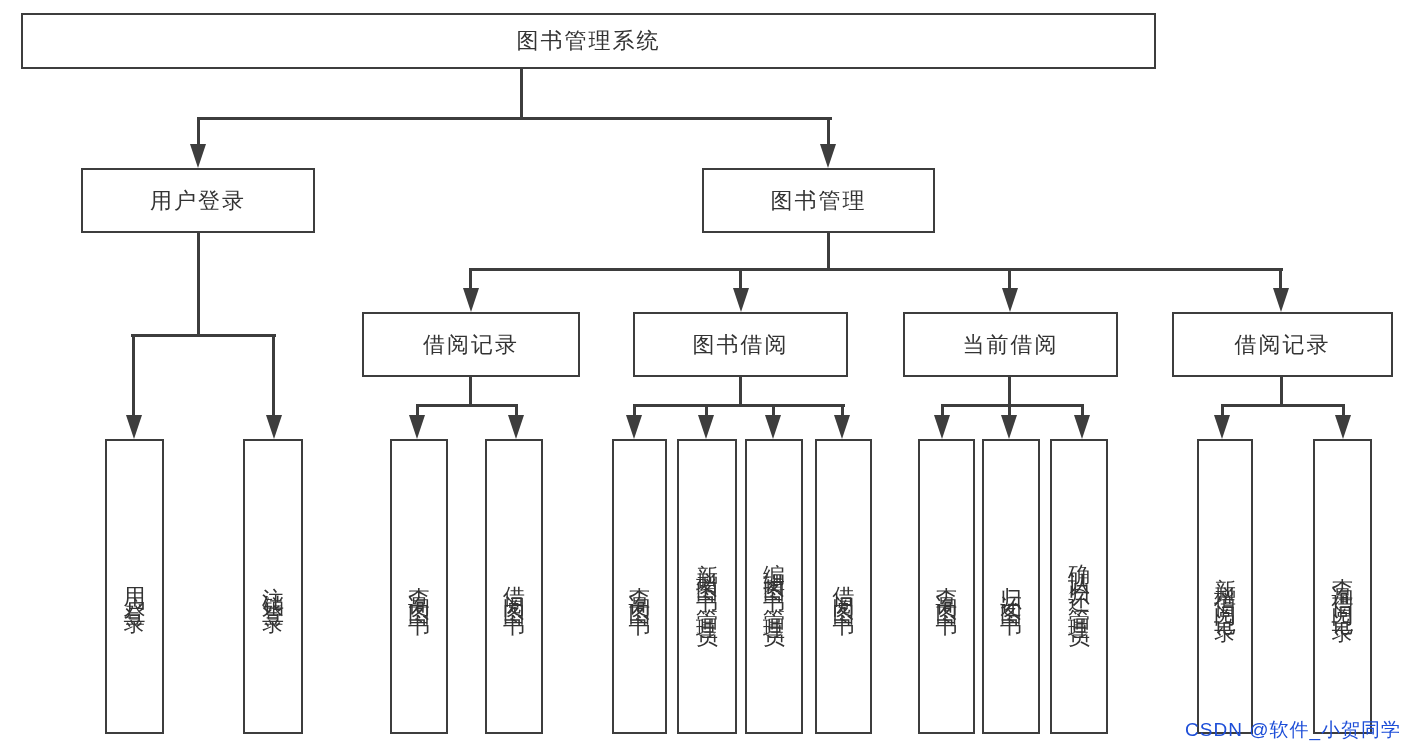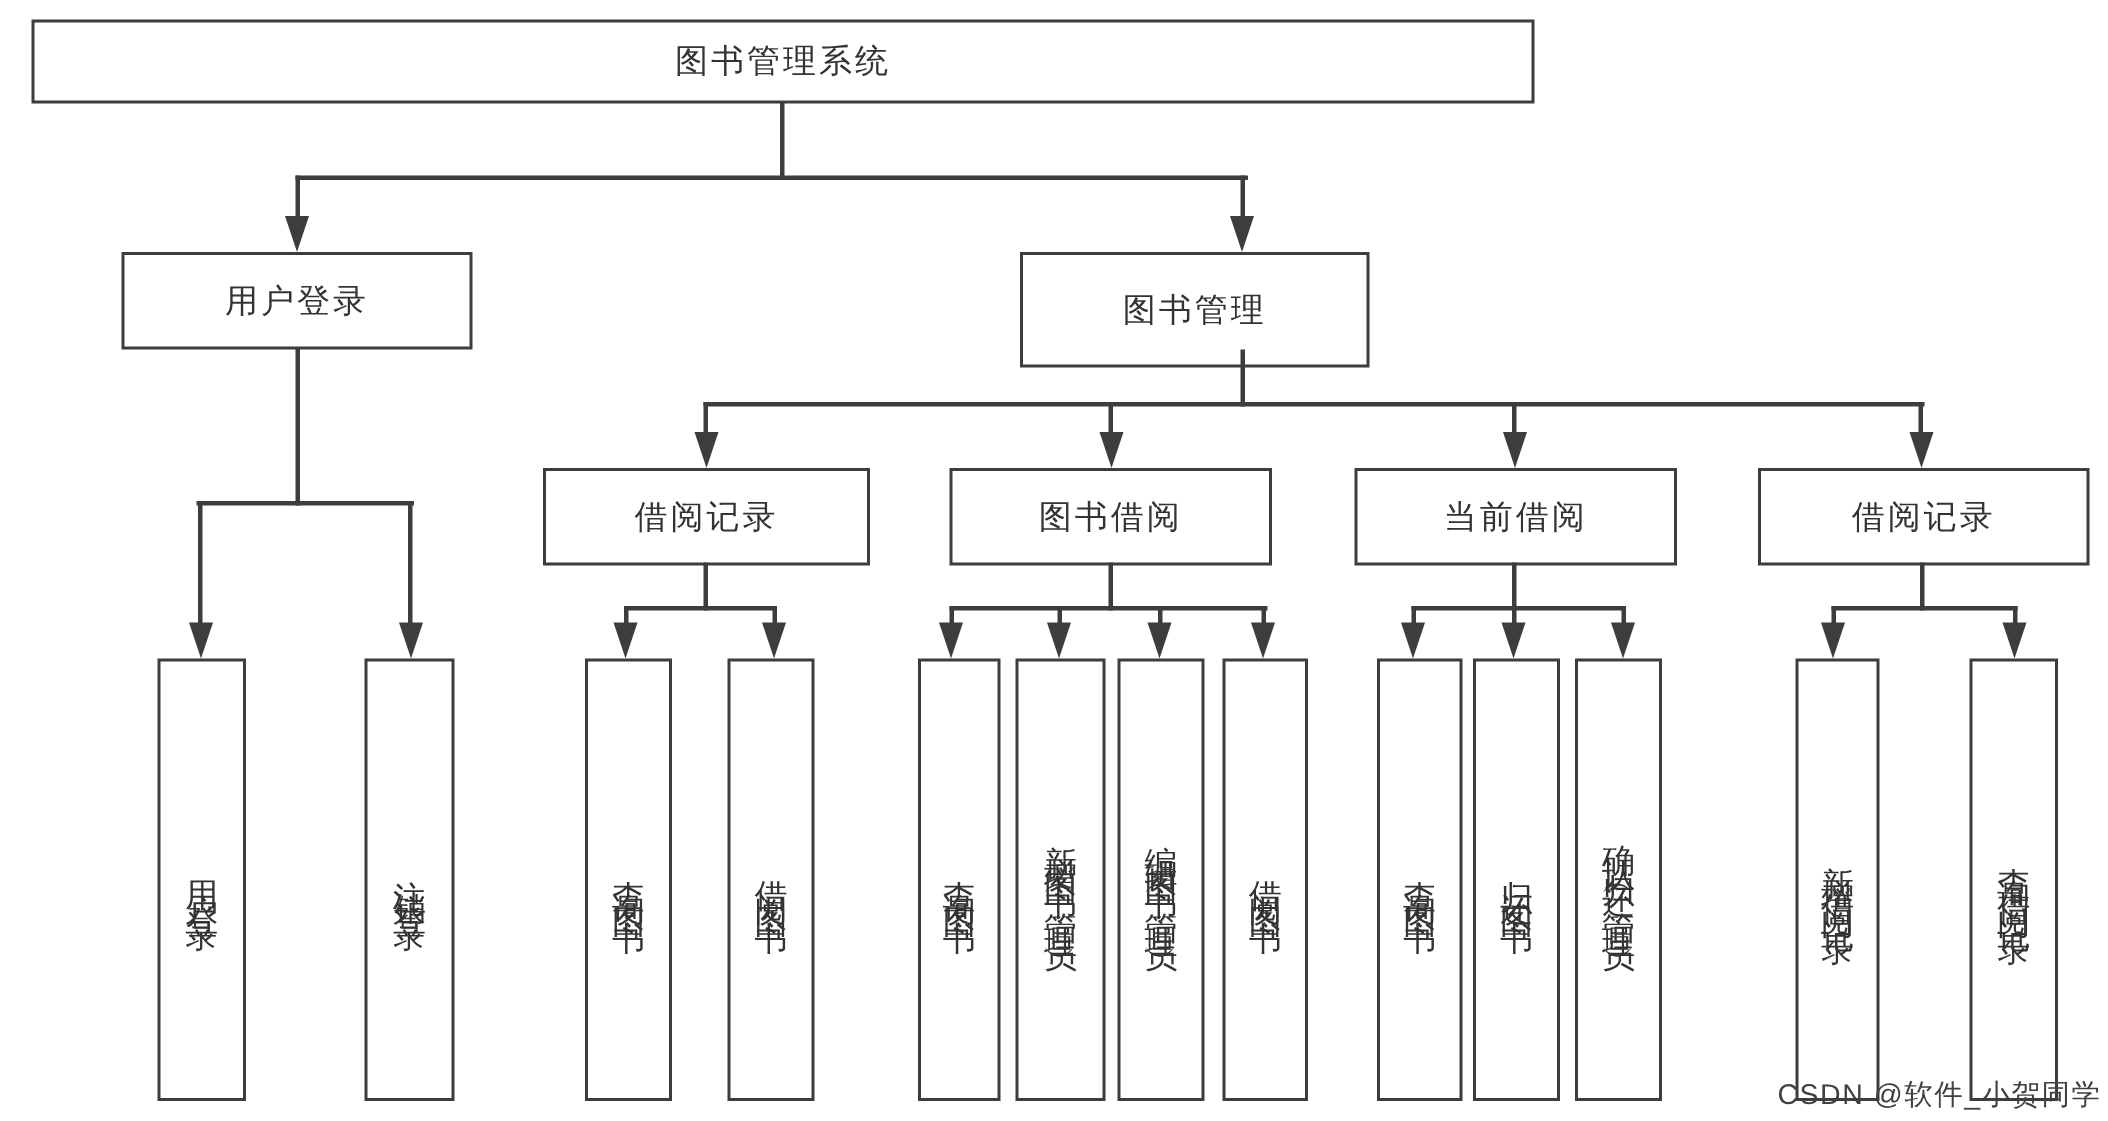--- a/index.html
+++ b/index.html
@@ -22,39 +22,39 @@
     line-height:1; letter-spacing:9px; white-space:nowrap;
   }
   .hline, .vline { position:absolute; background:#3d3d3d; }
   .arr {
     position:absolute; width:0; height:0;
     border-left:8px solid transparent; border-right:8px solid transparent;
     border-top:24px solid #3d3d3d;
   }
   .watermark {
     position:absolute; right:4px; bottom:4px; font-size:19px;
-    color:#404040; letter-spacing:1px; z-index:5;
+    color:#1d4ed8; letter-spacing:1px; z-index:5;
   }
 </style>
 </head>
 <body>
 
 <div class="stage">
 
-  <div class="box" style="left:21px;top:13px;width:1002px;height:56px">图书管理系统</div>
+  <div class="box" style="left:21px;top:13px;width:1135px;height:56px">图书管理系统</div>
 
   <div class="vline" style="left:520px;top:68px;width:3px;height:52px"></div>
   <div class="hline" style="left:197px;top:117px;width:635px;height:3px"></div>
   <div class="vline" style="left:197px;top:117px;width:3px;height:30px"></div>
   <div class="vline" style="left:827px;top:117px;width:3px;height:30px"></div>
   <div class="arr" style="left:190px;top:144px"></div>
   <div class="arr" style="left:820px;top:144px"></div>
 
   <div class="box" style="left:81px;top:168px;width:234px;height:65px">用户登录</div>
-  <div class="box" style="left:680px;top:168px;width:233px;height:77px">图书管理</div>
+  <div class="box" style="left:702px;top:168px;width:233px;height:65px">图书管理</div>
 
   <div class="vline" style="left:197px;top:232px;width:3px;height:105px"></div>
   <div class="hline" style="left:131px;top:334px;width:145px;height:3px"></div>
   <div class="vline" style="left:132px;top:334px;width:3px;height:86px"></div>
   <div class="vline" style="left:272px;top:334px;width:3px;height:86px"></div>
   <div class="arr" style="left:126px;top:415px"></div>
   <div class="arr" style="left:266px;top:415px"></div>
 
   <div class="vline" style="left:827px;top:233px;width:3px;height:38px"></div>
   <div class="hline" style="left:469px;top:268px;width:814px;height:3px"></div>

